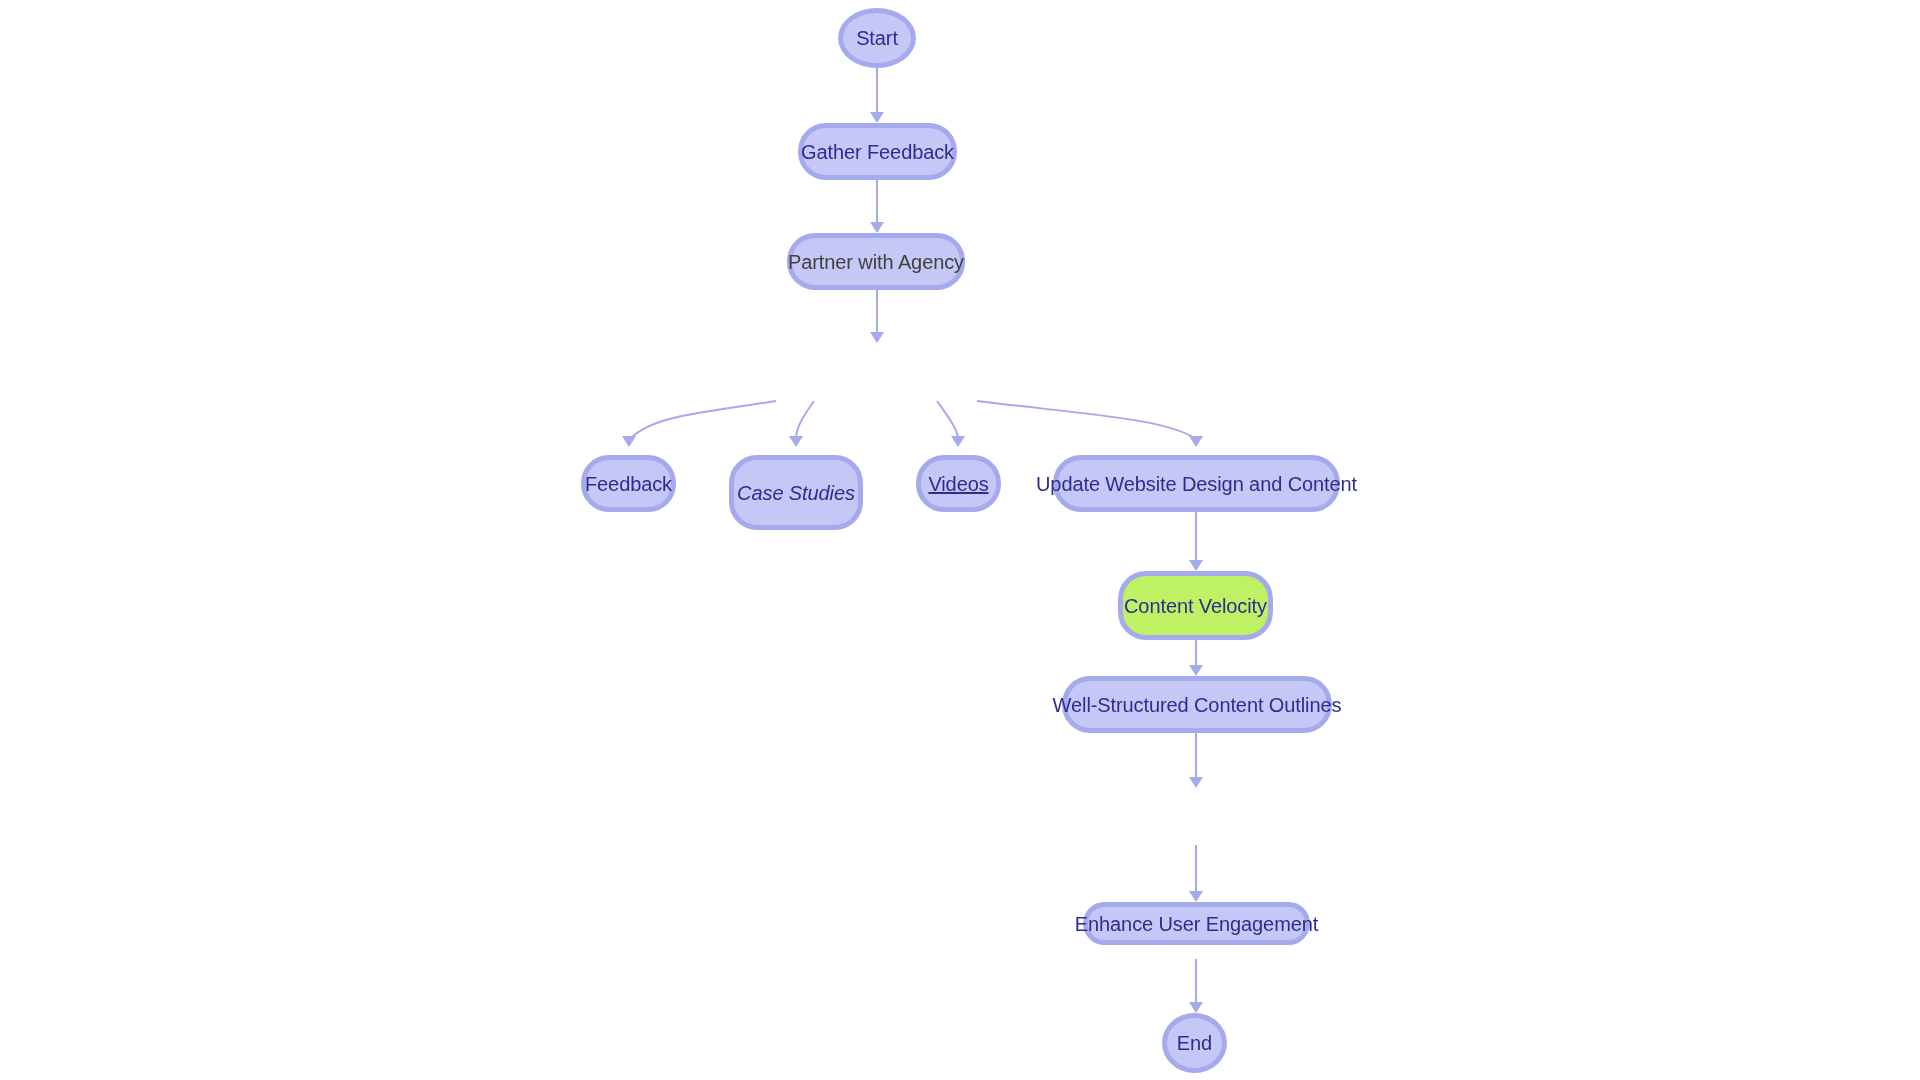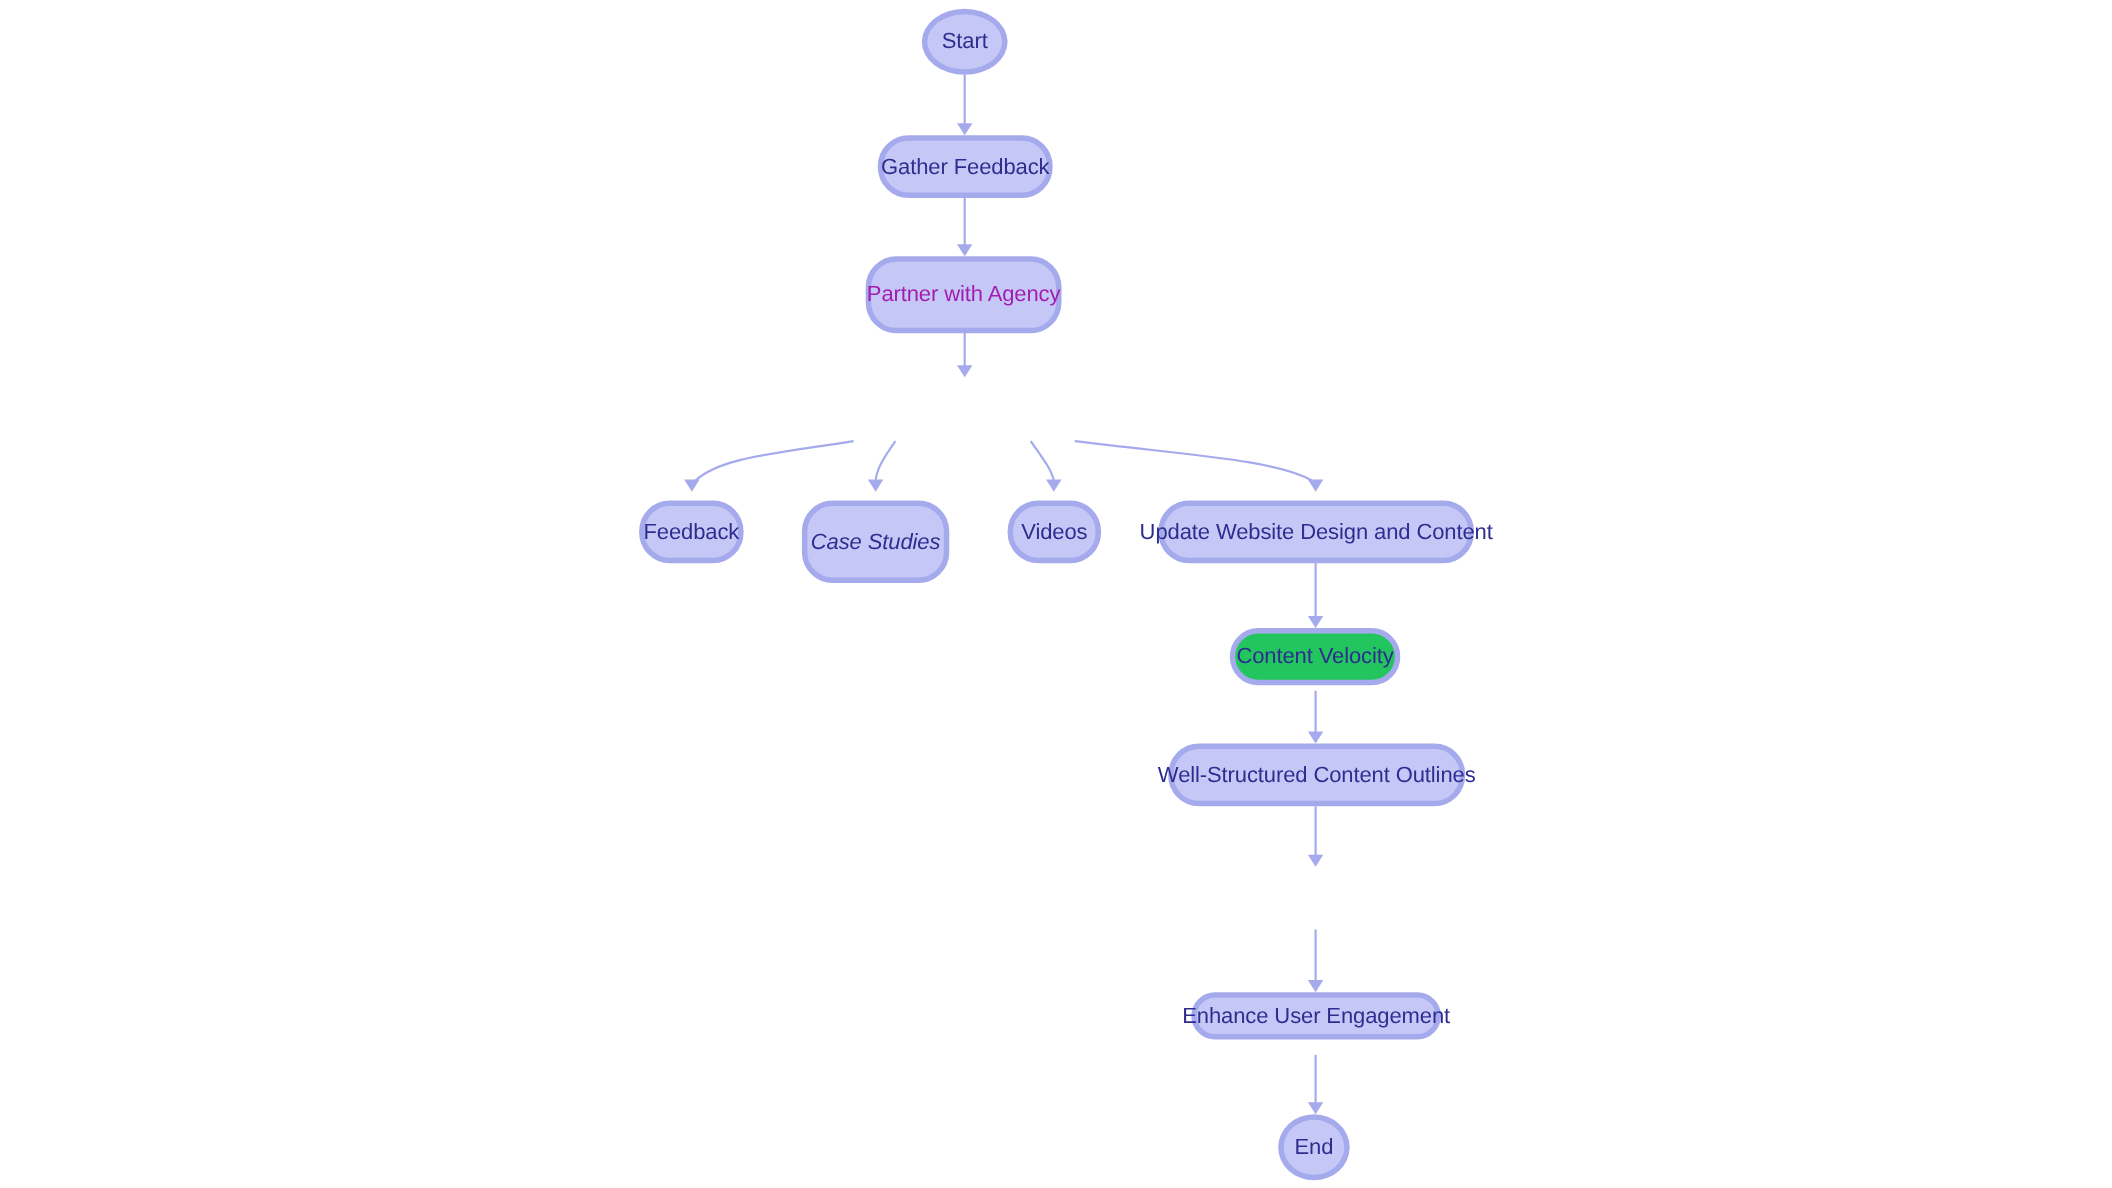--- a/index.html
+++ b/index.html
@@ -103,36 +103,36 @@
         <path d="M 1196,959 L 1196,1005" fill="none" stroke="#a5aaec" stroke-width="2"></path>
         <polygon points="1189,1002 1203,1002 1196,1013" fill="#a5aaec"></polygon>
       </g>
     </svg>
 <div class="node terminal" style="left: 838px; top: 8px; width: 78px; height: 60px; background: rgb(197, 200, 247); border-color: rgb(165, 170, 236); color: rgb(45, 45, 143);">
       <span class="node-label">Start</span>
     </div>
     <div class="node process" style="left: 798px; top: 123px; width: 159px; height: 57px; background: rgb(197, 200, 247); border-color: rgb(165, 170, 236); color: rgb(45, 45, 143);">
       <span class="node-label">Gather Feedback</span>
     </div>
-    <div class="node process" style="left: 787px; top: 233px; width: 178px; height: 70px; background: rgb(197, 200, 247); border-color: rgb(165, 170, 236); color: #a21caf;">
+    <div class="node process" style="left: 787px; top: 233px; width: 178px; height: 57px; background: rgb(197, 200, 247); border-color: rgb(165, 170, 236); color: #404040;">
       <span class="node-label">Partner with Agency</span>
     </div>
     <div class="node process" style="left: 581px; top: 455px; width: 95px; height: 57px; background: rgb(197, 200, 247); border-color: rgb(165, 170, 236); color: rgb(45, 45, 143);">
       <span class="node-label">Feedback</span>
     </div>
     <div class="node process" style="left: 729px; top: 455px; width: 134px; height: 75px; background: rgb(197, 200, 247); border-color: rgb(165, 170, 236); color: rgb(45, 45, 143); font-style: italic;">
       <span class="node-label">Case Studies</span>
     </div>
-    <div class="node process" style="left: 916px; top: 455px; width: 85px; height: 57px; background: rgb(197, 200, 247); border-color: rgb(165, 170, 236); color: rgb(45, 45, 143);">
+    <div class="node process" style="left: 916px; top: 455px; width: 85px; height: 57px; background: rgb(197, 200, 247); border-color: rgb(165, 170, 236); color: rgb(45, 45, 143); text-decoration: underline;">
       <span class="node-label">Videos</span>
     </div>
     <div class="node process" style="left: 1053px; top: 455px; width: 287px; height: 57px; background: rgb(197, 200, 247); border-color: rgb(165, 170, 236); color: rgb(45, 45, 143);">
       <span class="node-label">Update Website Design and Content</span>
     </div>
-    <div class="node process" style="left: 1118px; top: 571px; width: 155px; height: 52px; background: #22c55e; border-color: rgb(165, 170, 236); color: rgb(45, 45, 143);">
+    <div class="node process" style="left: 1118px; top: 571px; width: 155px; height: 69px; background: #bef264; border-color: rgb(165, 170, 236); color: rgb(45, 45, 143);">
       <span class="node-label">Content Velocity</span>
     </div>
     <div class="node process" style="left: 1062px; top: 676px; width: 270px; height: 57px; background: rgb(197, 200, 247); border-color: rgb(165, 170, 236); color: rgb(45, 45, 143); text-align: right;">
       <span class="node-label">Well-Structured Content Outlines</span>
     </div>
     <div class="node process" style="left: 1083px; top: 902px; width: 227px; height: 43px; background: rgb(197, 200, 247); border-color: rgb(165, 170, 236); color: rgb(45, 45, 143);">
       <span class="node-label">Enhance User Engagement</span>
     </div>
     <div class="node terminal" style="left: 1162px; top: 1013px; width: 65px; height: 60px; background: rgb(197, 200, 247); border-color: rgb(165, 170, 236); color: rgb(45, 45, 143);">
       <span class="node-label">End</span>

